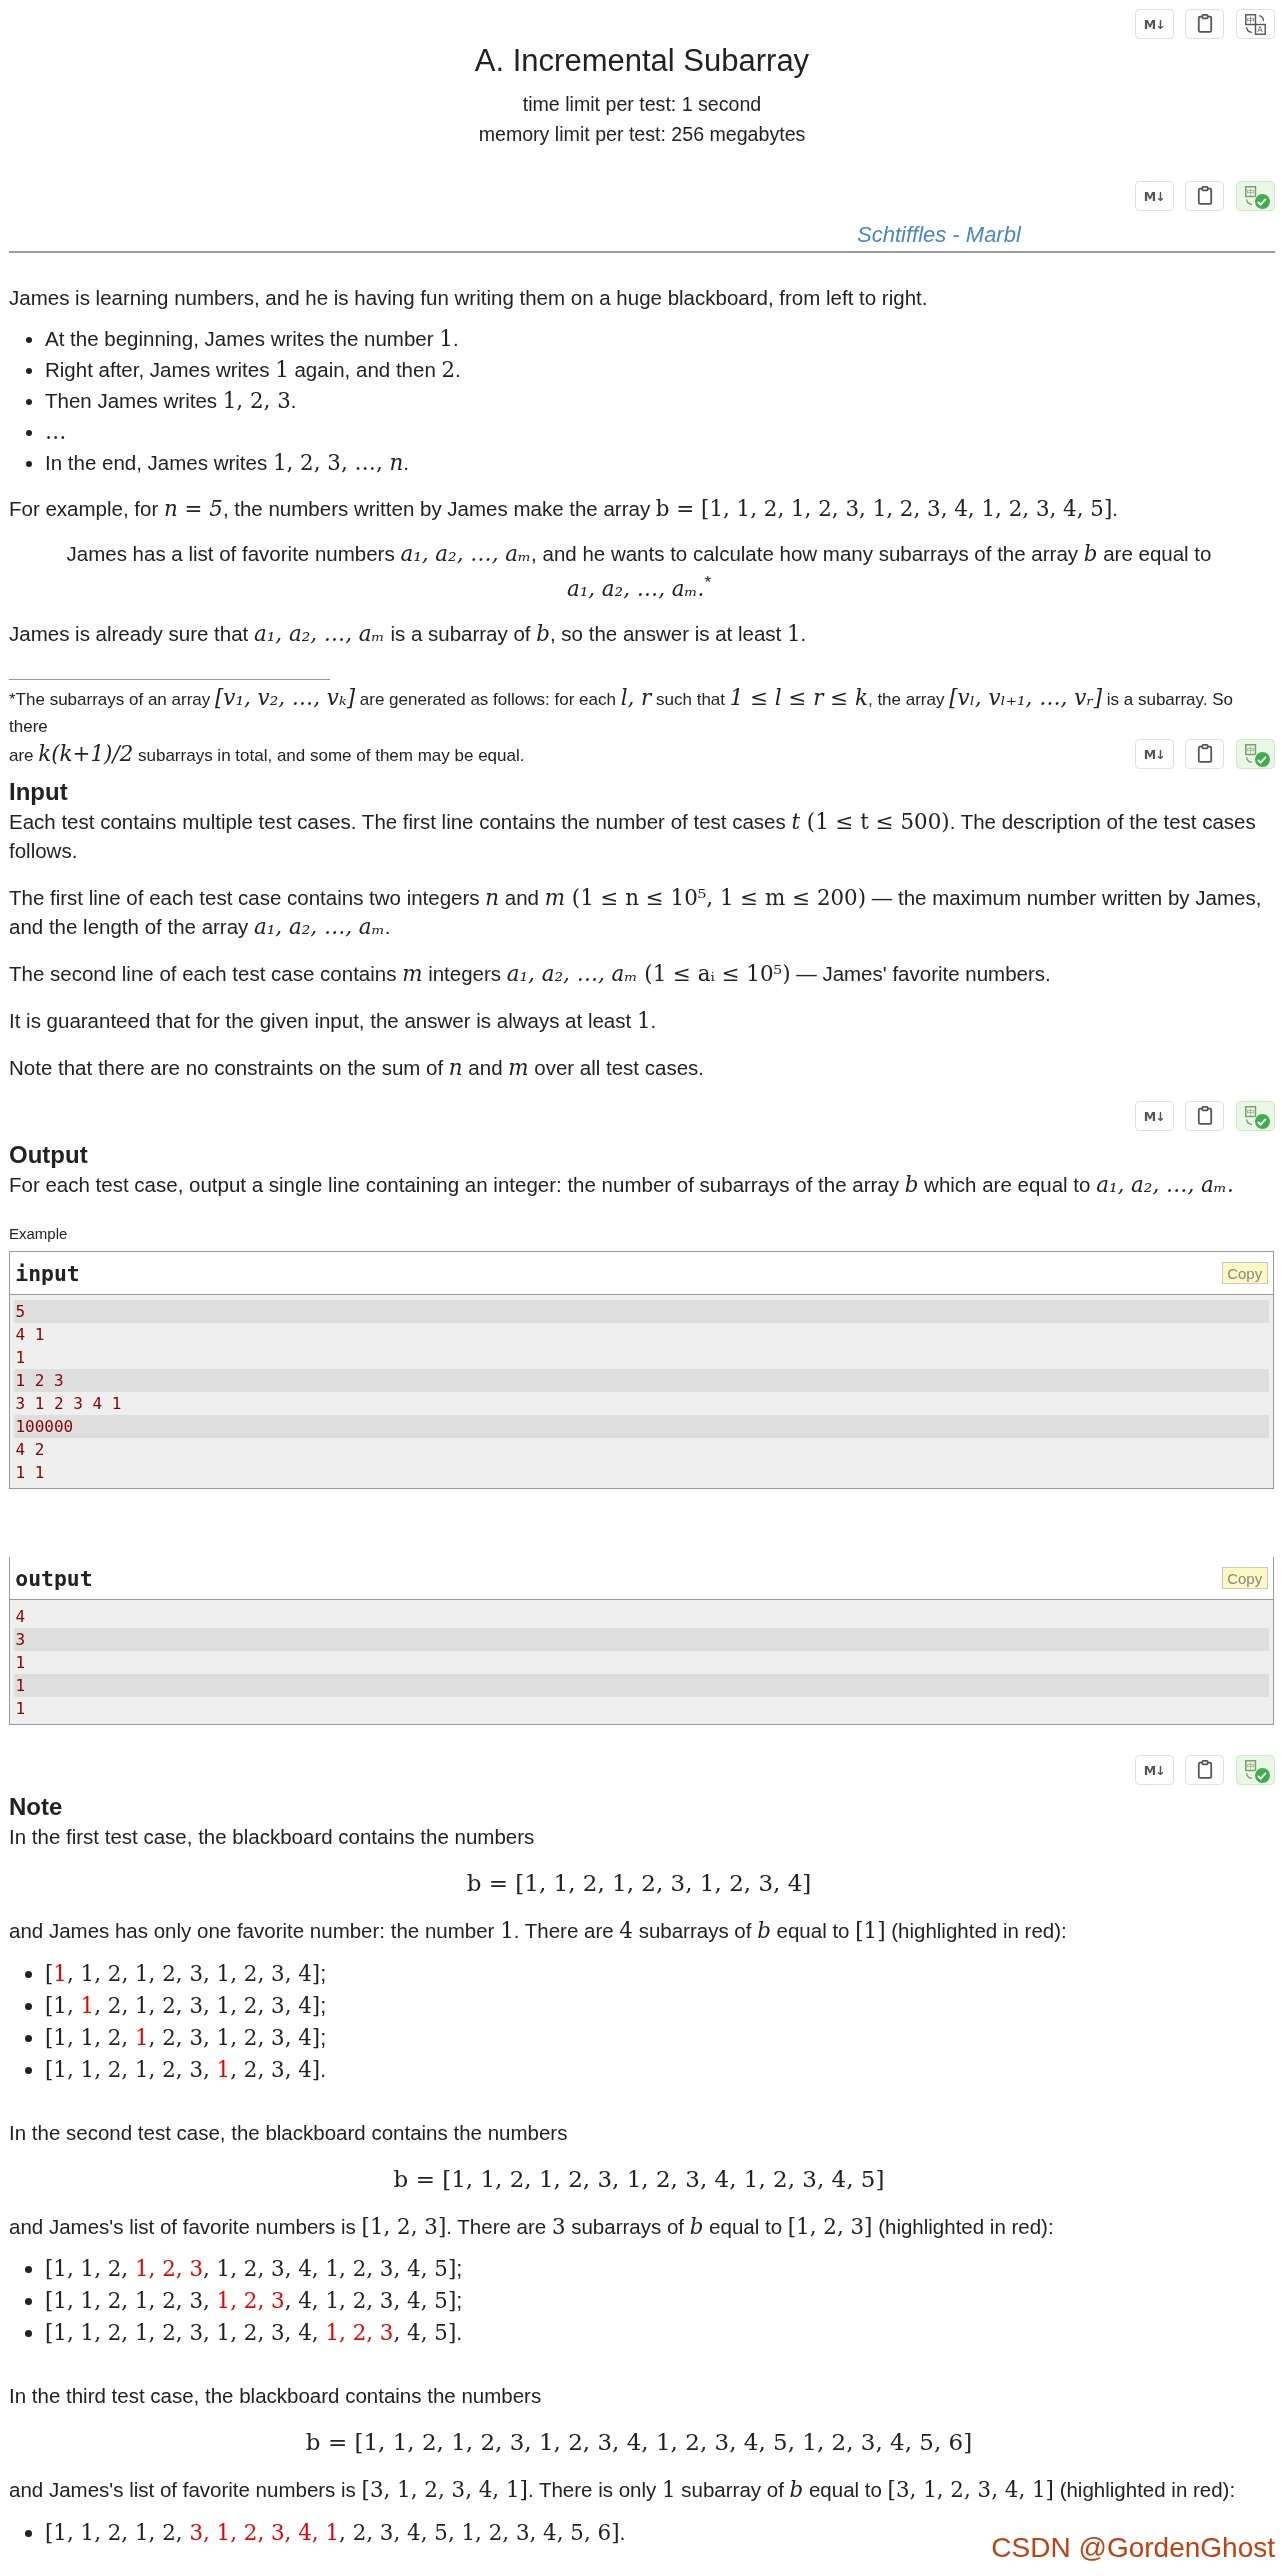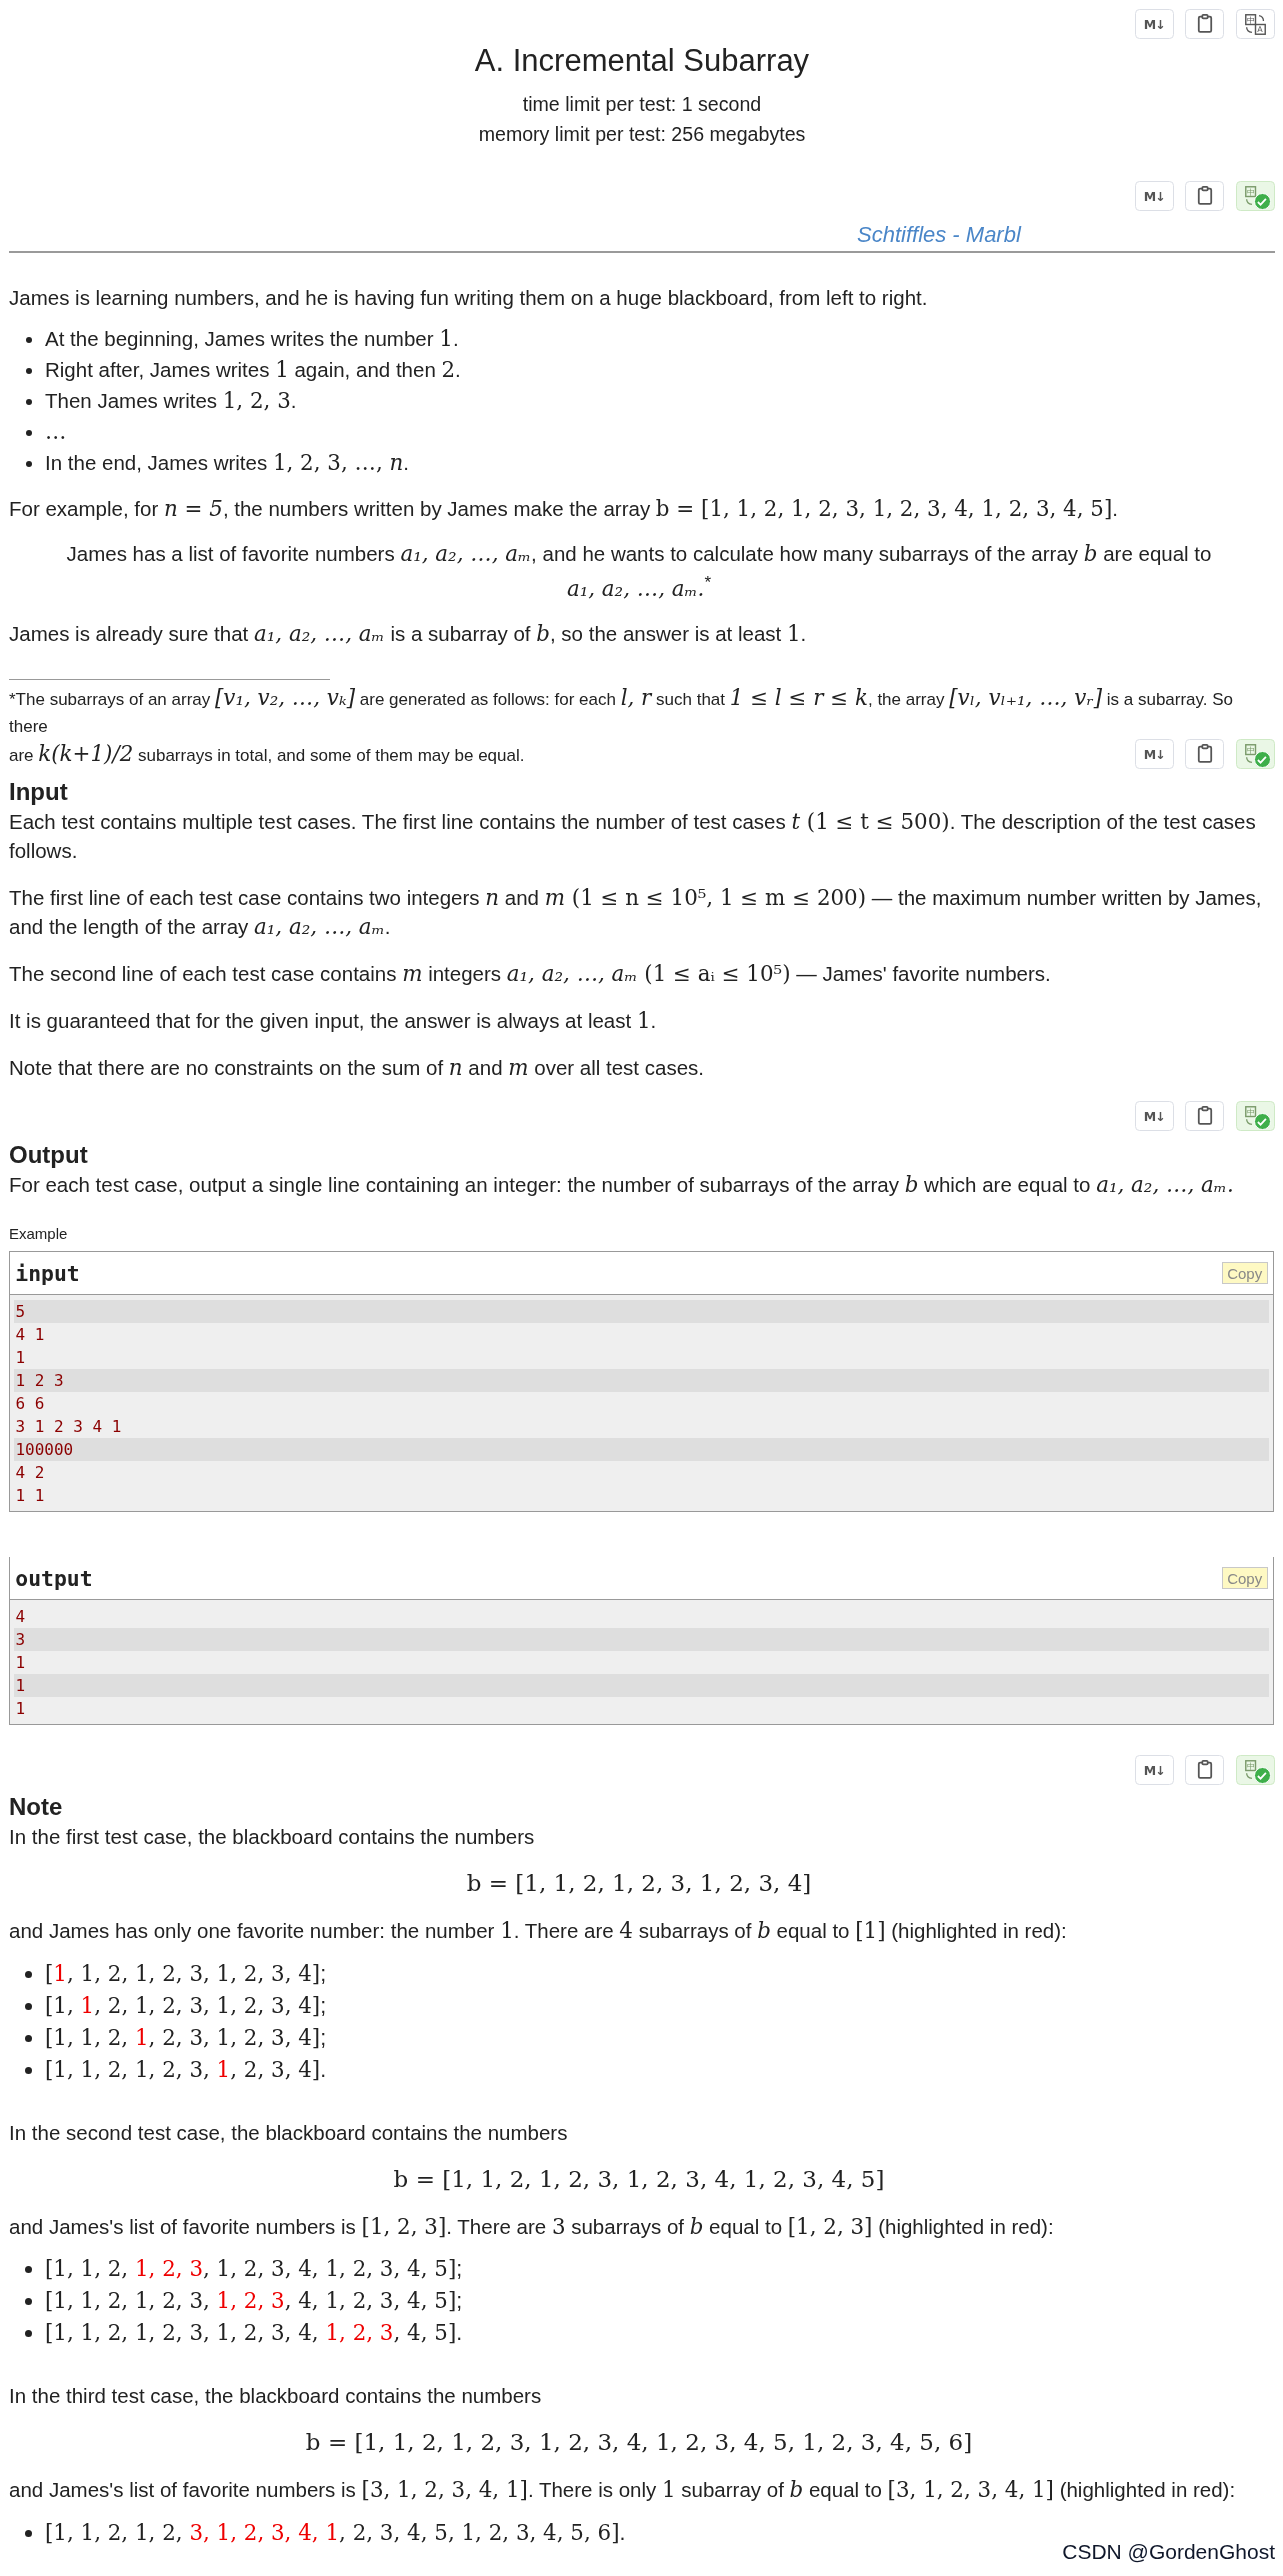--- a/index.html
+++ b/index.html
@@ -77,21 +77,21 @@
   .sample-body { background: #efefef; padding: 4.5px 3.6px 4.5px 3.6px; }
   .sline {
     font-family: "DejaVu Sans Mono", "Liberation Mono", monospace;
     font-size: 16px; color: #8b0000; height: 23px; line-height: 23px; padding-left: 1.8px;
   }
   .sline.dark { background: #dedede; }
 
   .center-math { text-align: center; }
   .watermark {
     position: absolute; right: 9px; bottom: 12.5px;
-    color: #0f172a; font-size: 21px;
+    color: #c2410c; font-size: 28px;
   }
 </style>
 </head>
 <body>
 
 <div class="page">
 
   <div class="toolbar" style="top:9px;">
     <div class="tbtn">
         <span class="md-glyph">M↓</span>
@@ -243,21 +243,20 @@
   <div class="sample" style="top:1251px;">
     <div class="sample-head">
       <span class="lbl">input</span>
       <span class="copy-btn">Copy</span>
     </div>
     <div class="sample-body" id="input-lines">
         <div class="sline dark">5</div>
         <div class="sline">4 1</div>
         <div class="sline">1</div>
         <div class="sline dark">1 2 3</div>
-        <div class="sline">6 6</div>
         <div class="sline">3 1 2 3 4 1</div>
         <div class="sline dark">100000</div>
         <div class="sline">4 2</div>
         <div class="sline">1 1</div>
       </div>
   </div>
 
   <div class="sample" style="top:1557px; border-top:none;">
     <div class="sample-head">
       <span class="lbl">output</span>

